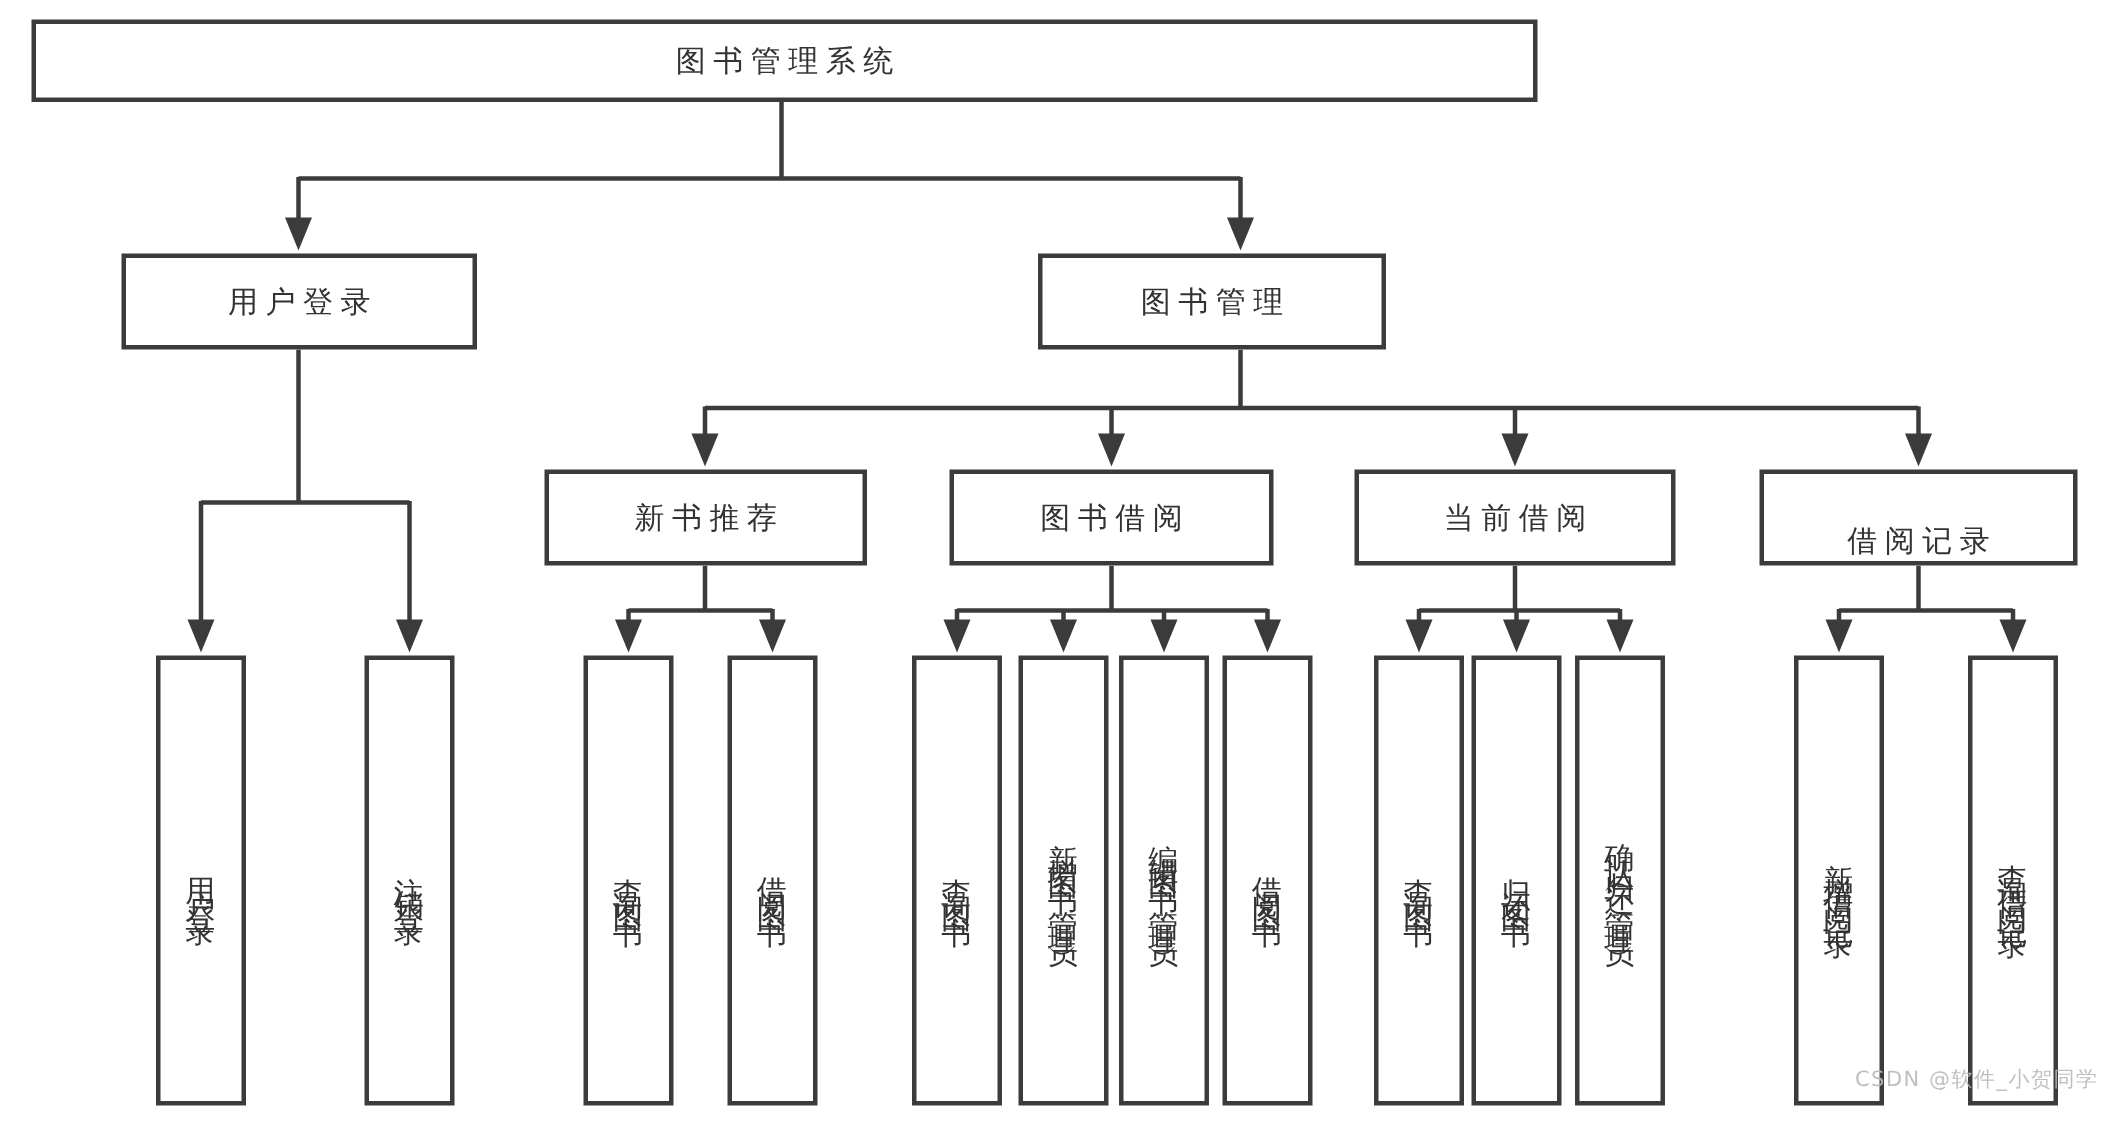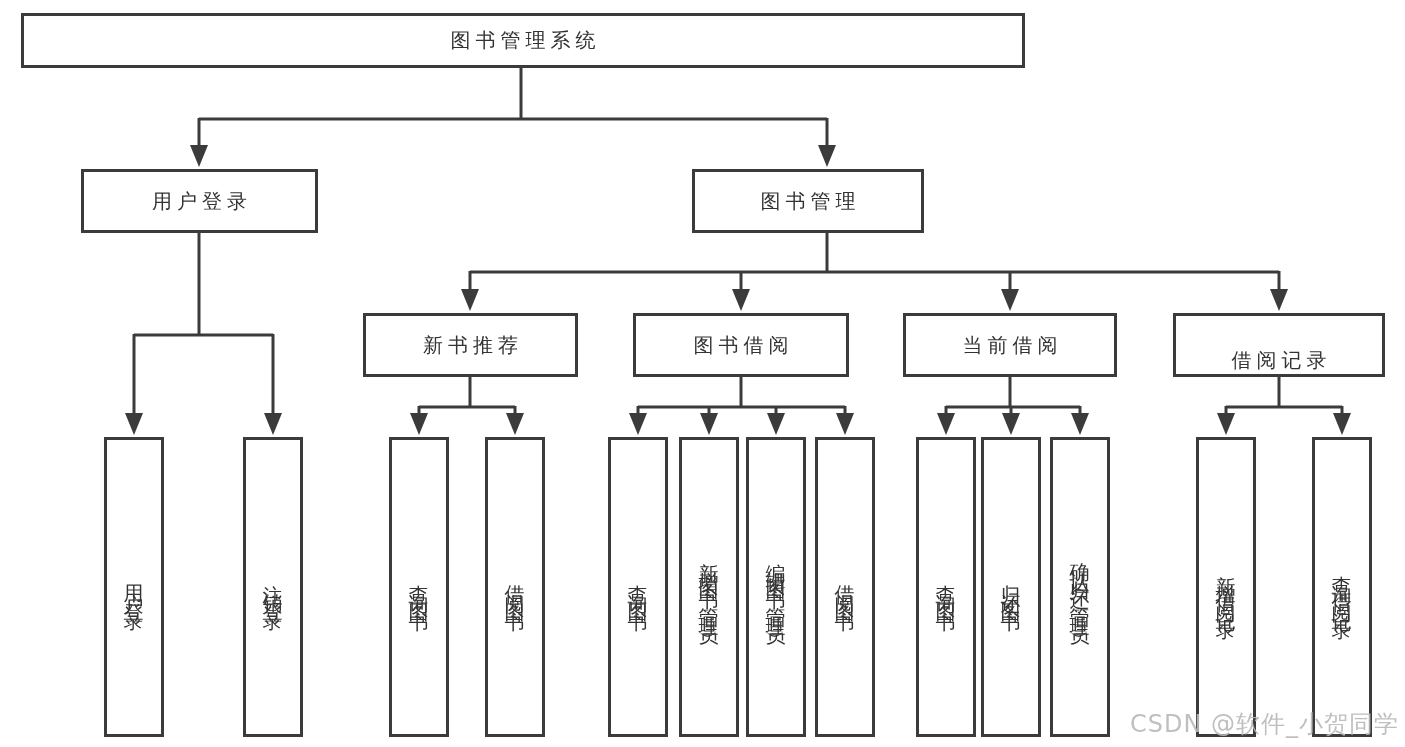--- a/index.html
+++ b/index.html
@@ -45,22 +45,22 @@
     writing-mode: vertical-rl;
     text-orientation: mixed;
     font-size: 20px;
     letter-spacing: 9px;
     color: #333333;
     line-height: 1;
   }
   .watermark {
     position: absolute;
     right: 6px;
-    bottom: 7px;
-    font-size: 24px;
+    bottom: 18px;
+    font-size: 14px;
     color: #b9b9b9;
     opacity: 0.9;
     letter-spacing: 1px;
     z-index: 5;
     white-space: nowrap;
   }
 </style>
 </head>
 <body>
 

